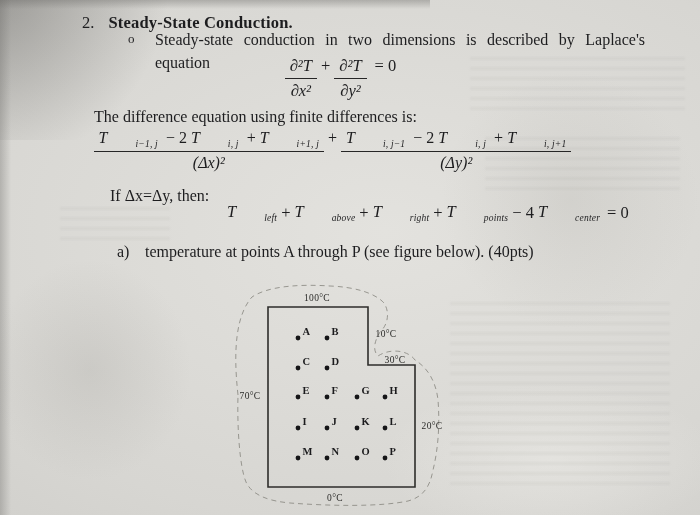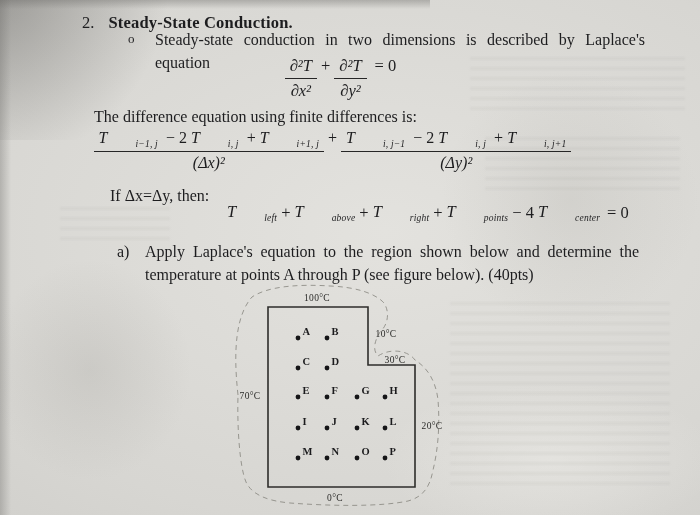--- a/index.html
+++ b/index.html
@@ -102,21 +102,20 @@
   <span class="eqv"><span>T</span><sub>right</sub></span>
   <span class="op">+</span>
   <span class="eqv"><span>T</span><sub>points</sub></span>
   <span class="op">− 4</span>
   <span class="eqv"><span>T</span><sub>center</sub></span>
   <span class="op" style="margin-left:7px;">= 0</span>
 </div>
 
 <span class="abs para" style="left:117px;top:241px;">a)</span>
 <div class="abs para" style="left:145px;top:241px;width:494px;">
-  <div class="just">Apply Laplace's equation to the region shown below and determine the</div>
   <div>temperature at points A through P (see figure below). (40pts)</div>
 </div>
 
 <svg viewBox="0 0 250 232" style="position:absolute;left:215px;top:283px;width:250px;height:232px;">
   <path class="blob" d="M 23,112
     C 18,67 21,32 37,14
     C 53,3 85,1 115,3
     C 140,4 160,10 169,20
     C 175,29 173,42 165,49
     C 160,57 157,67 163,73

